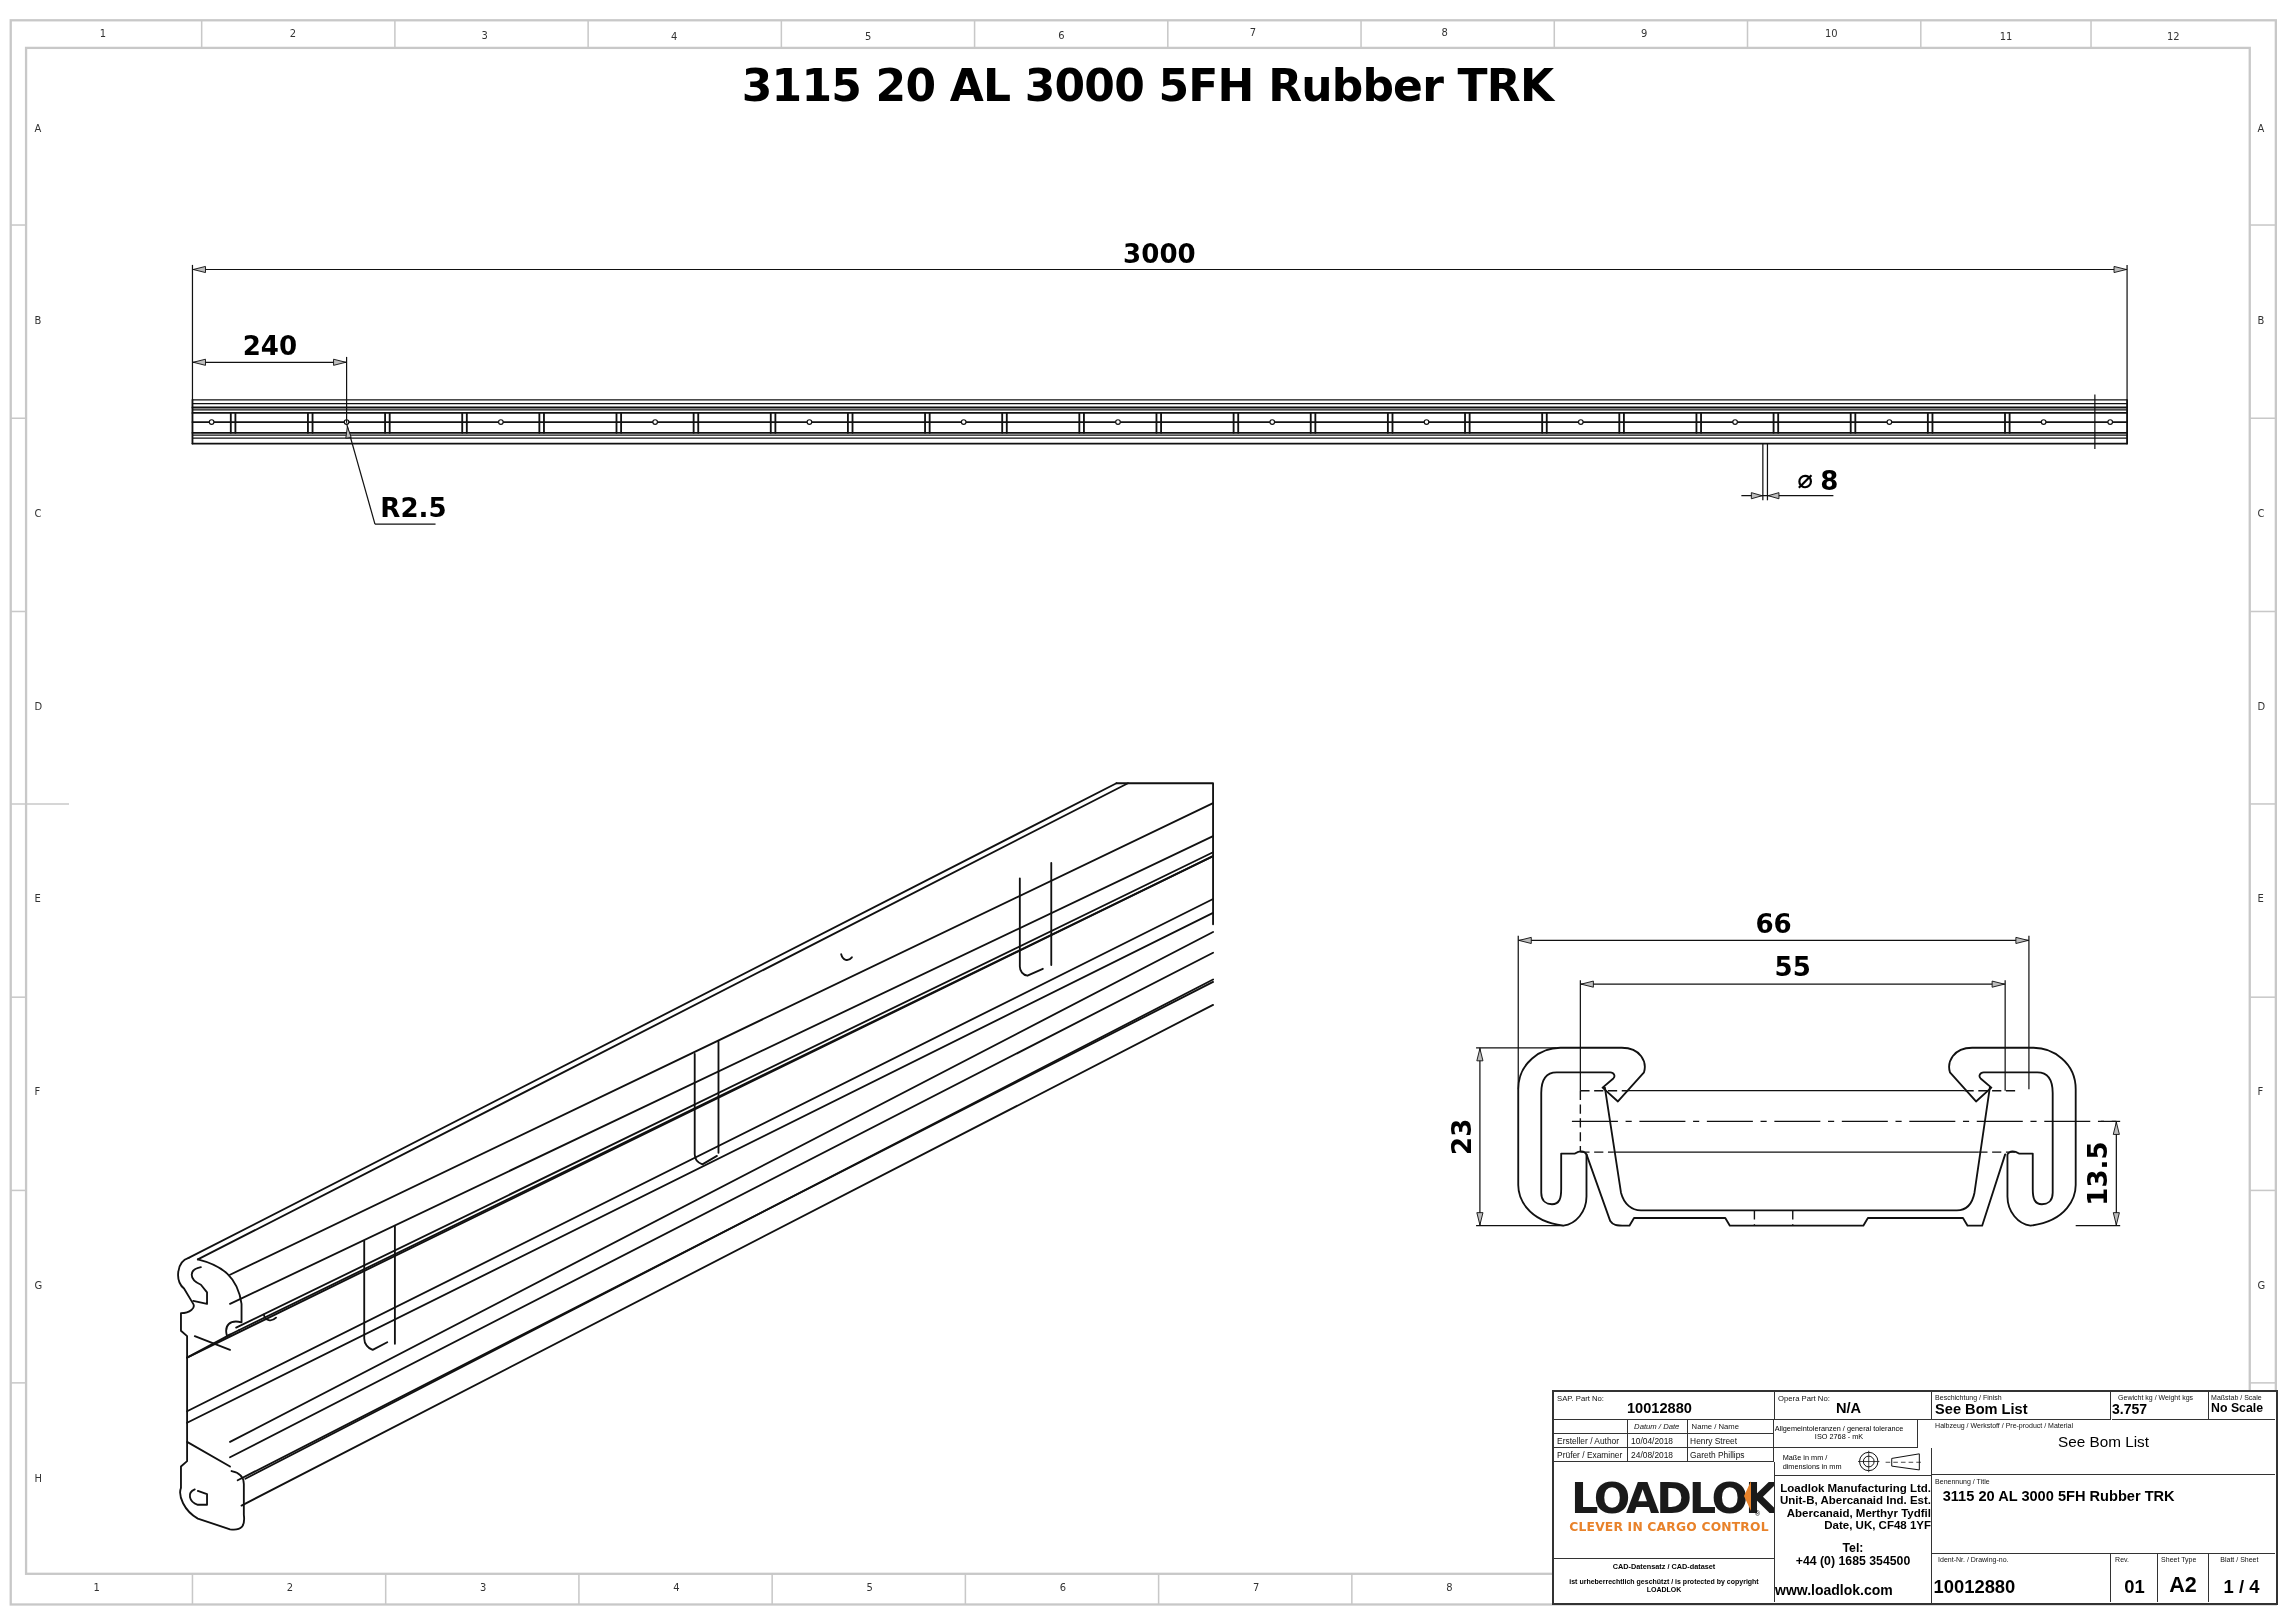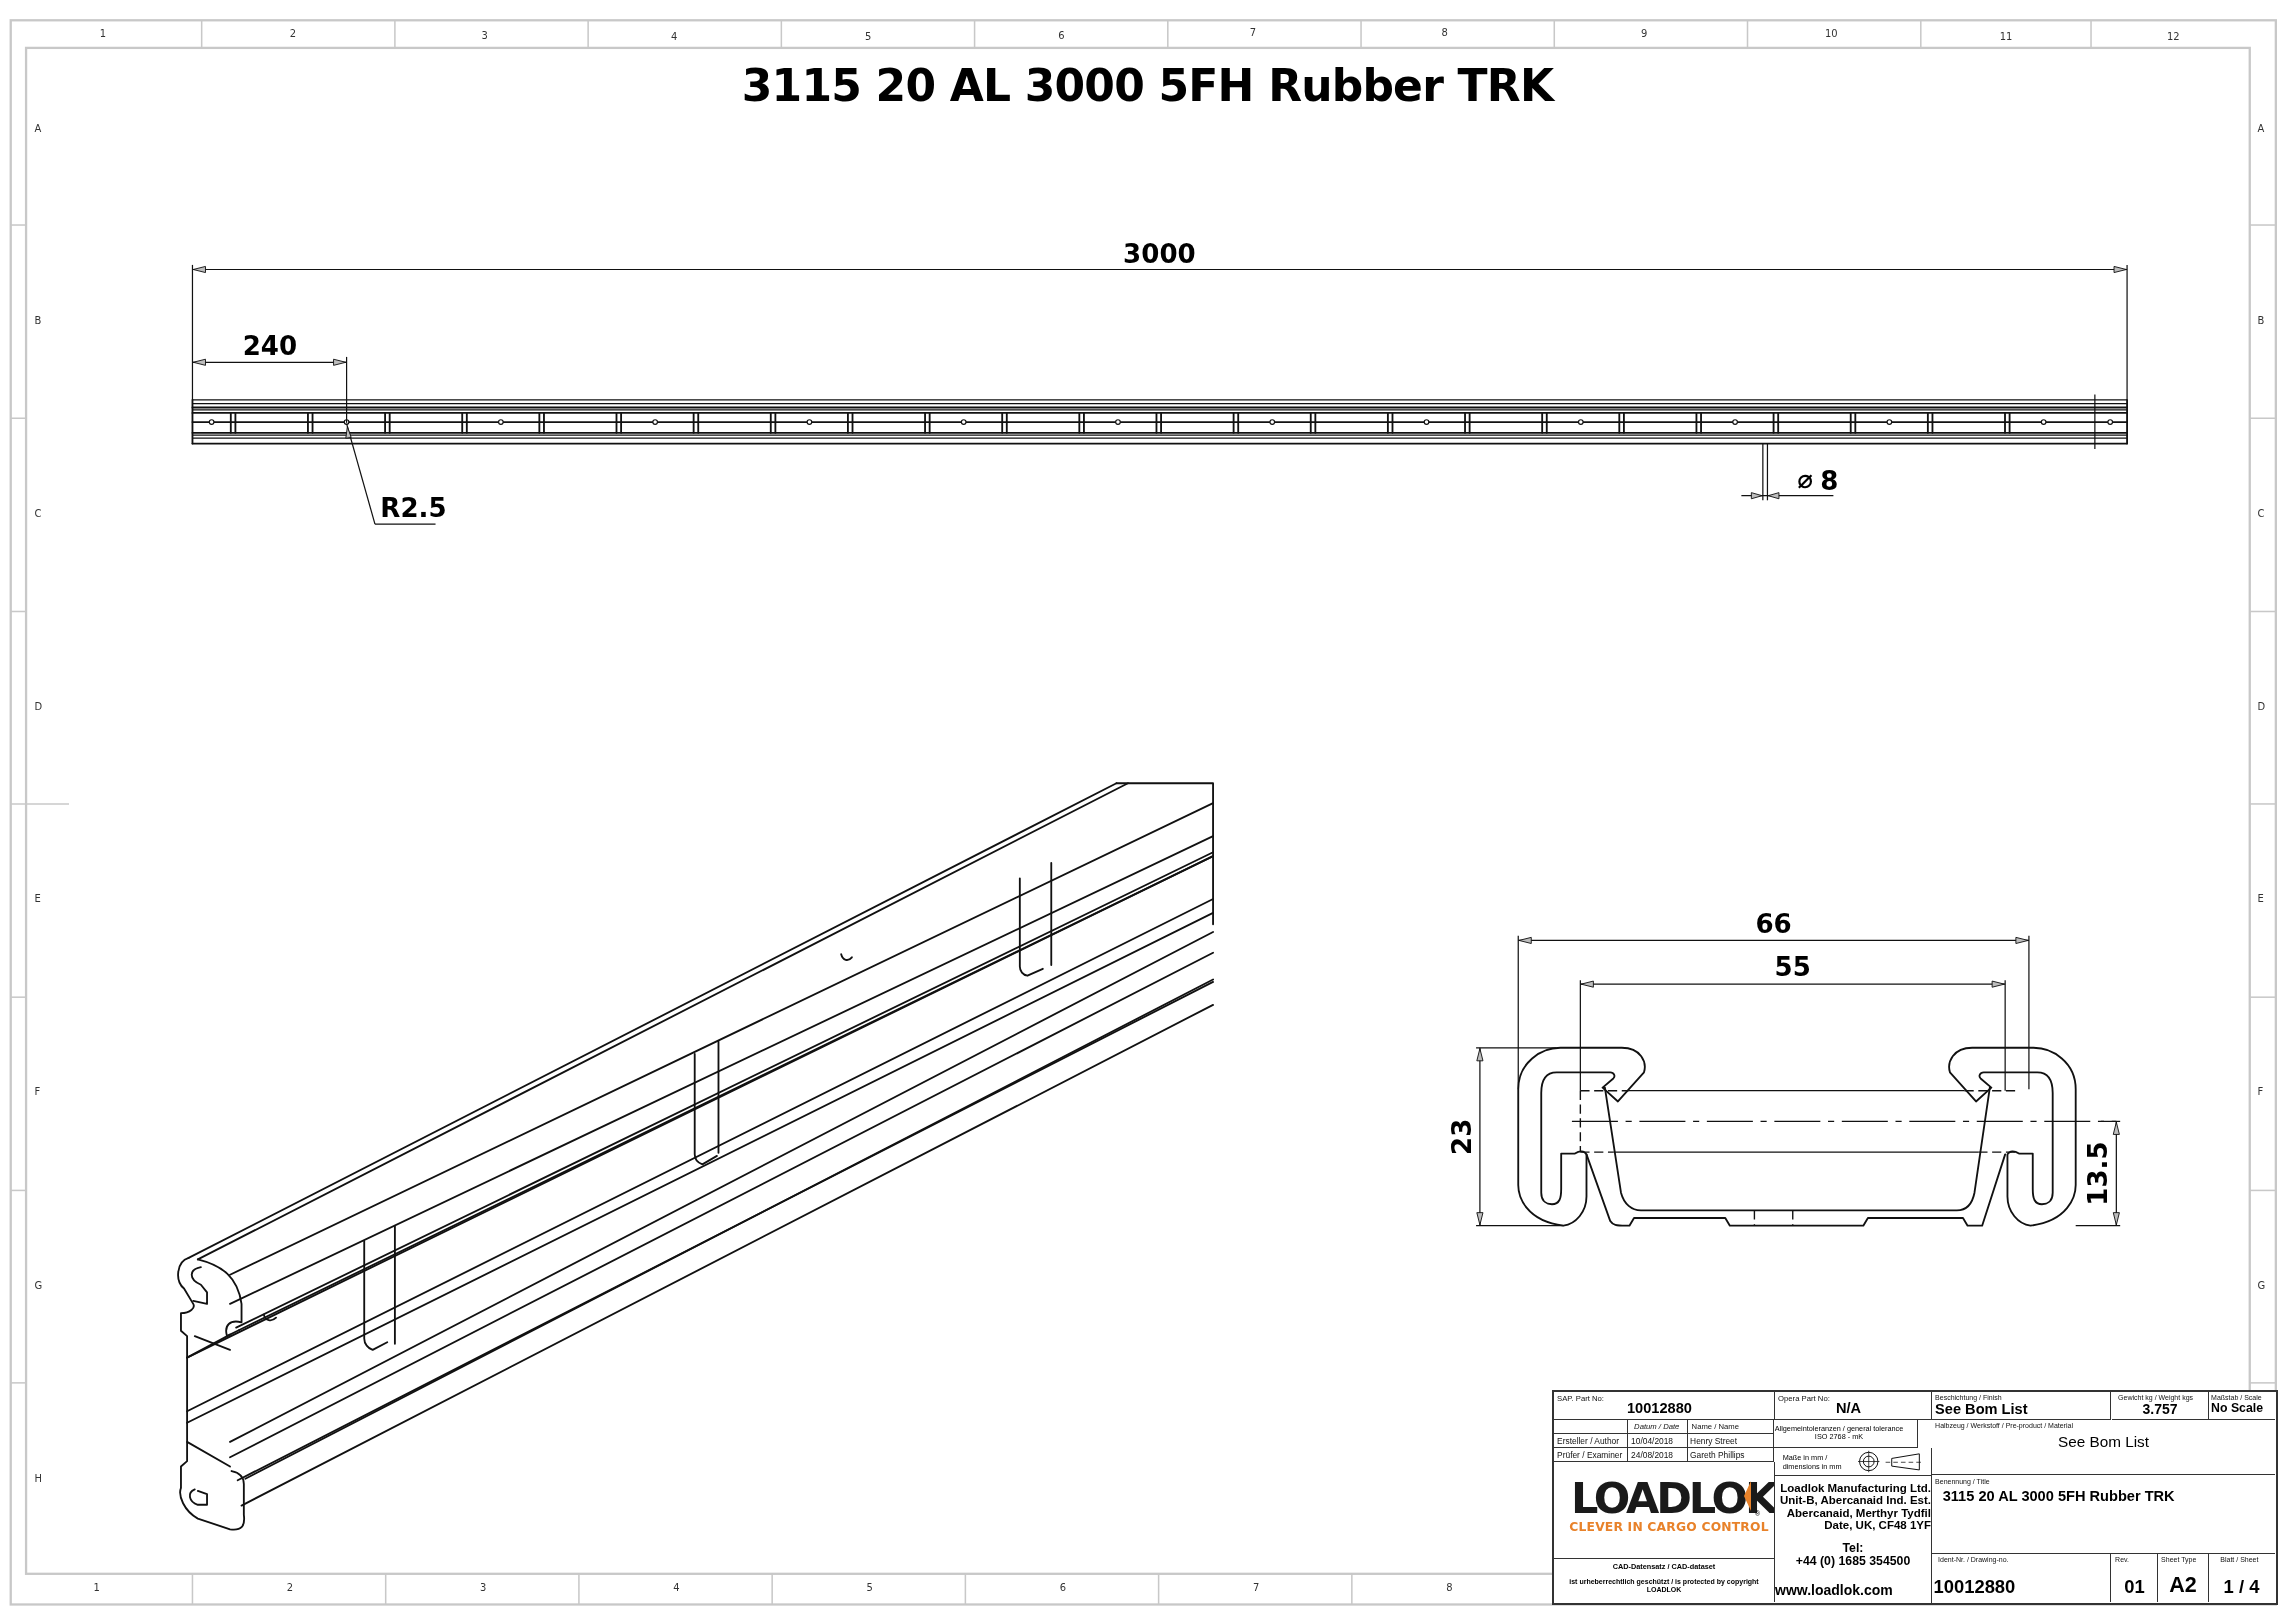--- a/index.html
+++ b/index.html
@@ -413,21 +413,21 @@
     </div>
     <div style="position:absolute;left:0;top:106px;width:100%;text-align:left;font-weight:bold;font-size:14px;">www.loadlok.com</div>
   </div>
 
   <div class="cell" style="left:378px;top:0;width:179px;height:28px;">
     <span class="lbl" style="font-size:7px;">Beschichtung / Finish</span>
     <span class="val-b" style="position:absolute;left:3.1px;top:9.2px;font-size:14.6px;">See Bom List</span>
   </div>
   <div class="cell" style="left:558px;top:0;width:97px;height:28px;">
     <span class="lbl" style="left:6.1px;font-size:7px;">Gewicht kg / Weight kgs</span>
-    <span class="val-b" style="position:absolute;left:0;width:100%;text-align:center;top:9.2px;font-size:14px;">3.757</span>
+    <span class="val-b" style="position:absolute;left:0;width:100%;text-align:left;top:9.2px;font-size:14px;">3.757</span>
   </div>
   <div class="cell" style="left:654px;top:0;width:67px;height:28px;border-right:none;">
     <span class="lbl" style="font-size:7px;">Maßstab / Scale</span>
     <span class="val-b" style="position:absolute;left:3.1px;top:9.2px;font-size:12.3px;">No Scale</span>
   </div>
   <div class="cell" style="left:378px;top:28px;width:343px;height:55px;border-right:none;">
     <span class="lbl" style="font-size:7px;">Halbzeug / Werkstoff / Pre-product / Material</span>
     <span style="position:absolute;left:0;width:100%;text-align:center;top:13px;font-size:15.3px;">See Bom List</span>
   </div>
   <div class="cell" style="left:378px;top:84px;width:343px;height:78px;border-right:none;">

